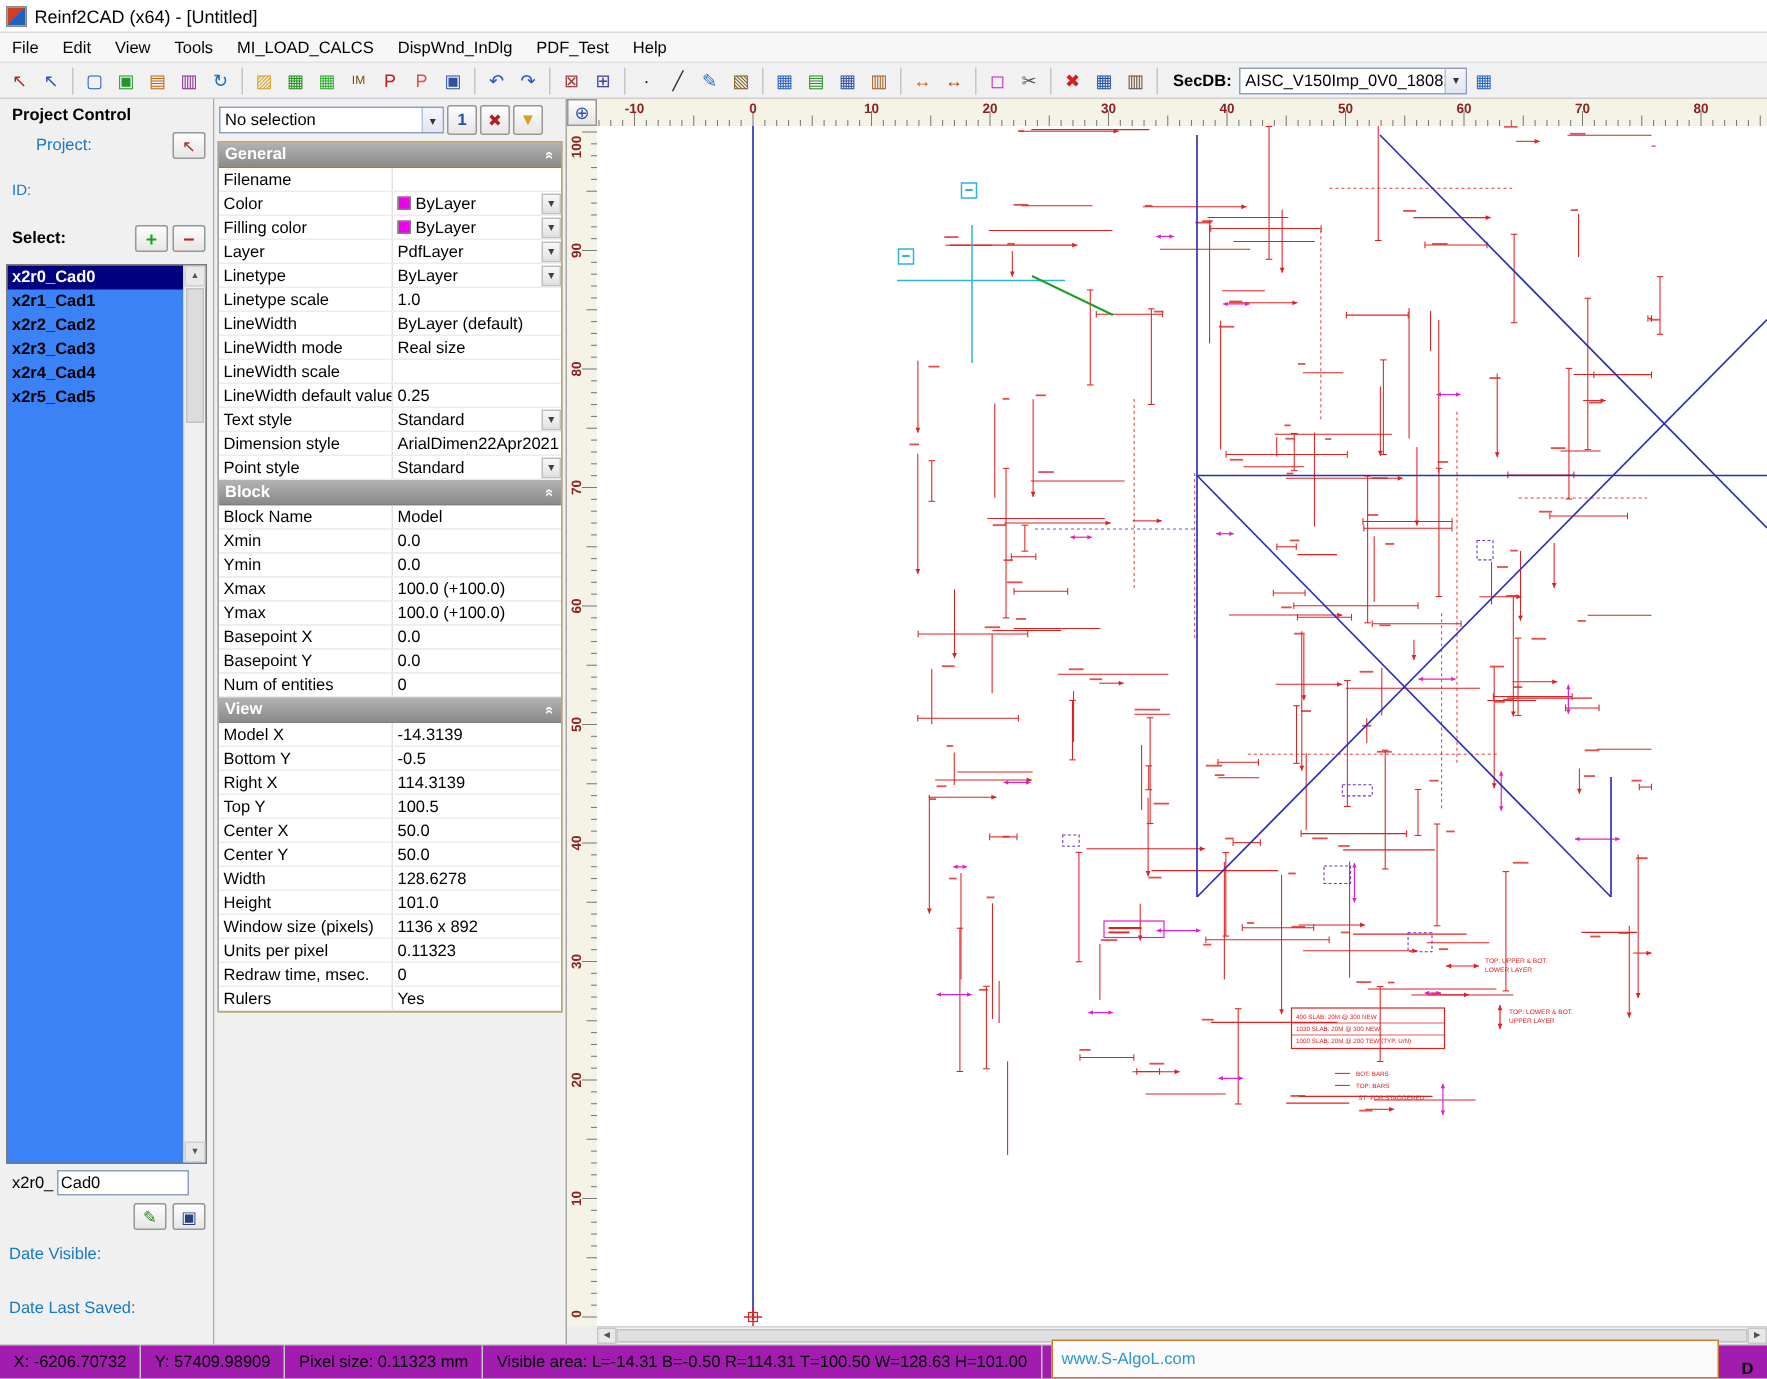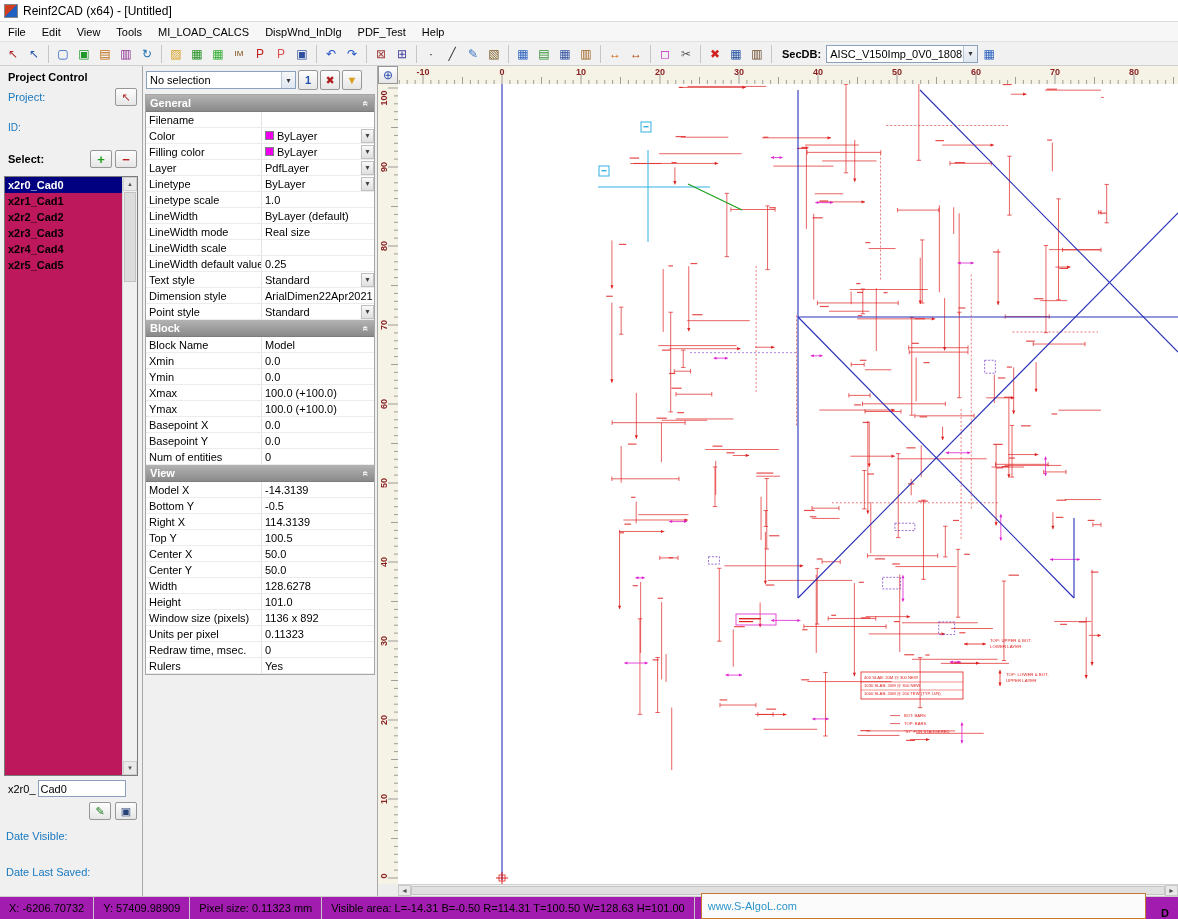--- a/index.html
+++ b/index.html
@@ -15,31 +15,31 @@
   .tb-icon{width:20px;height:20px;display:inline-flex;align-items:center;justify-content:center;font-size:12px;border:1px solid transparent;cursor:default}
   .tb-sep{width:1px;height:18px;background:#c6c6c6;margin:0 3px}
   .secdb-label{font-weight:bold;margin:0 4px 0 6px}
   .combo{height:18px;border:1px solid #8aa0bc;background:#fff;display:inline-flex;align-items:center;justify-content:space-between;overflow:hidden}
   .combo-text{padding-left:3px;white-space:nowrap;overflow:hidden}
   .combo-arrow{width:14px;height:100%;display:inline-flex;align-items:center;justify-content:center;font-size:8px;color:#333;background:linear-gradient(#f6f6f6,#dfe7f2);border-left:1px solid #b8c6da;flex:0 0 14px}
   .secdb-combo{width:152px}
   
   .left-panel{position:absolute;left:0;top:66px;width:143px;height:830px;background:#f0f0f0;border-right:1px solid #a8a8a8}
   .lp-title{position:absolute;top:5px;left:8px;font-weight:bold}
-  .lp-project-row{position:absolute;top:22px;left:8px;right:5px;display:flex;justify-content:space-between;align-items:center}
+  .lp-project-row{position:absolute;top:22px;left:24px;right:5px;display:flex;justify-content:space-between;align-items:center}
   .lp-id{position:absolute;top:56px;left:8px;font-size:10px}
   .lp-select-row{position:absolute;top:84px;left:8px;right:5px;display:flex;align-items:center}
   .lp-select-row .sp{flex:1}
   .blue{color:#1878c0}
   .bold{font-weight:bold}
   .btn{background:linear-gradient(#fdfdfd,#e6e6e6);border:1px solid #979797;border-radius:2px;display:inline-flex;align-items:center;justify-content:center;cursor:default}
   .sq{width:22px;height:18px;font-size:11px}
   .plus{color:#1f9f1f;font-weight:bold;font-size:13px}
   .minus{color:#c02020;font-weight:bold;font-size:13px}
-  .listbox{position:absolute;left:4px;right:4px;top:110px;height:600px;background:#be185d;border:1px solid #7a7a7a;overflow:hidden}
+  .listbox{position:absolute;left:4px;right:4px;top:110px;height:600px;background:#3b82f6;border:1px solid #7a7a7a;overflow:hidden}
   .list-inner{position:absolute;left:0;top:0;right:15px;bottom:0}
   .list-item{height:16px;line-height:16px;padding-left:3px;font-weight:bold;white-space:nowrap;overflow:hidden}
   .list-item.selected{background:#000080;color:#fff}
   .vscroll{position:absolute;right:0;top:0;bottom:0;width:15px;background:#f0f0f0;border-left:1px solid #d5d5d5}
   .sbtn{position:absolute;left:0;right:0;height:14px;display:flex;align-items:center;justify-content:center;font-size:6px;color:#555;background:#e9e9e9;border:1px solid #cfcfcf}
   .sbtn.up{top:0}.sbtn.down{bottom:0}
   .sthumb{position:absolute;left:1px;right:1px;top:15px;height:90px;background:#dcdcdc;border:1px solid #c2c2c2}
   .lp-name-row{position:absolute;top:714px;left:8px;right:5px;display:flex;align-items:center;gap:2px}
   .lp-input{width:88px;height:17px;border:1px solid #8aa0bc;font-family:"Liberation Sans",sans-serif;font-size:11px;padding:0 2px}
   .lp-btn-row{position:absolute;top:736px;left:0;right:5px;display:flex;justify-content:flex-end;gap:4px}

